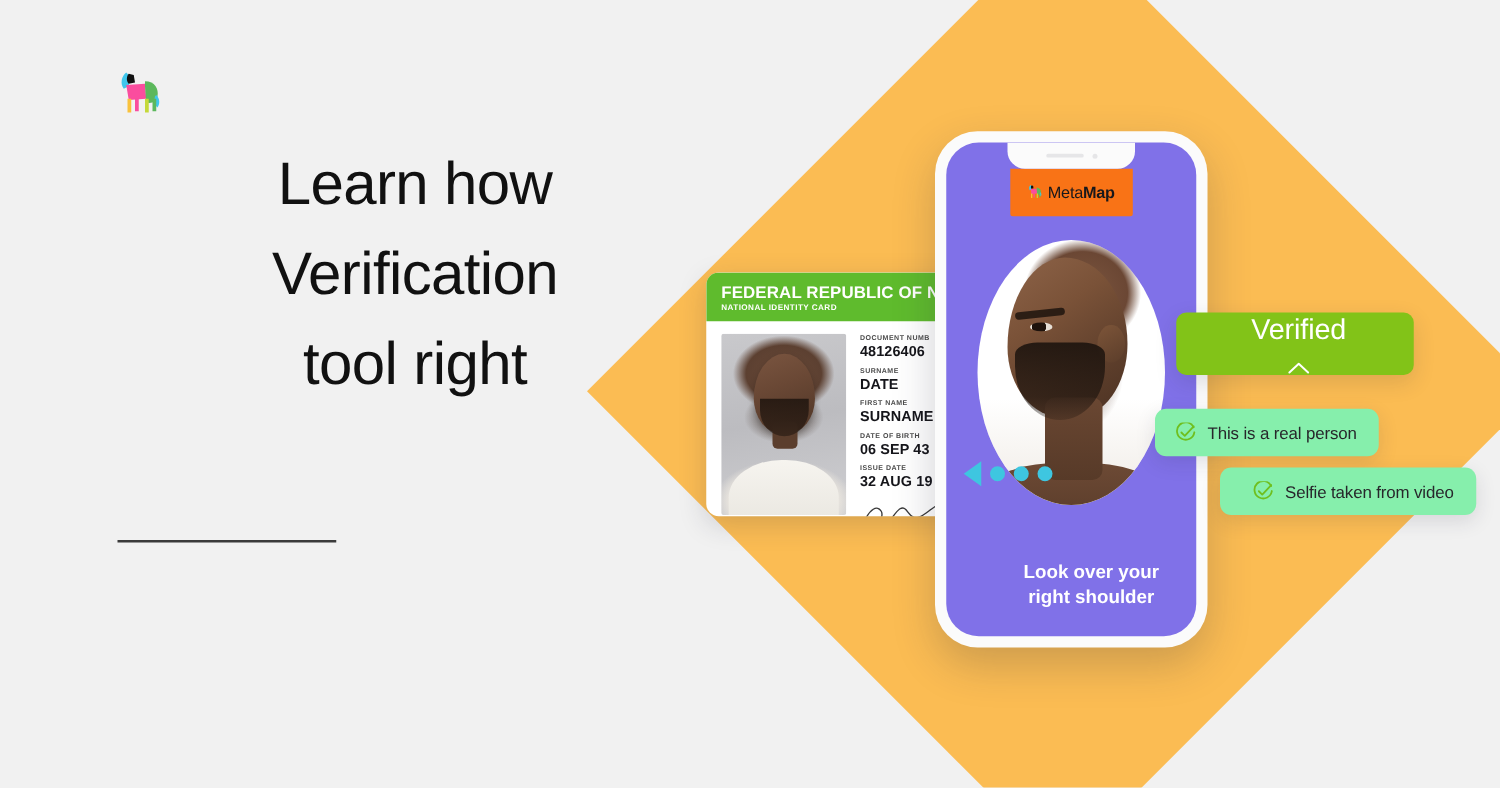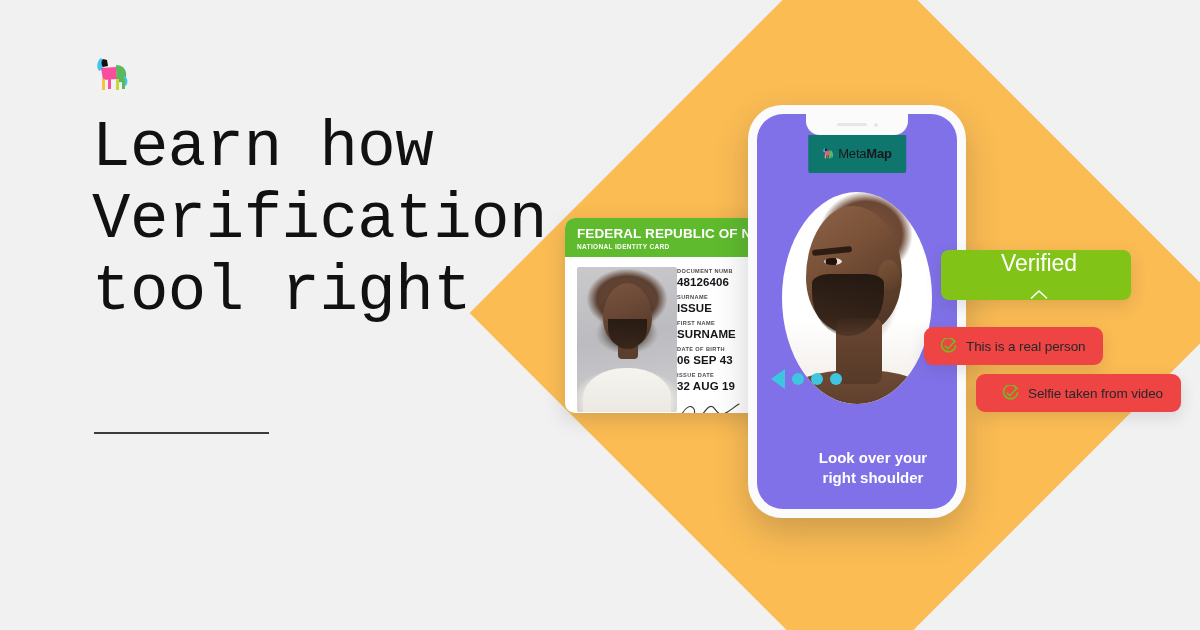--- a/index.html
+++ b/index.html
@@ -10,26 +10,27 @@
     overflow:hidden;
     position:relative;
   }
 
   
   #brand-logo {
     position:absolute; left:94px; top:55px; width:40px; height:40px;
   }
   #headline {
     position:absolute; left:92px; top:112px; width:480px;
-    font-family:Liberation Mono, monospace;
+    font-family:Liberation Sans, sans-serif;
     font-weight:400;
-    font-size:64px;
+    font-size:48px;
     line-height:72px;
     letter-spacing:-0.5px;
     color:#111111;
+    text-align:center;
   }
   #headline .hl-line { display:block; white-space:nowrap; }
   #headline-rule {
     position:absolute; left:94px; top:432px; width:175px; height:2px;
     background:#3b3b3b;
   }
 
   
   #composition {
     position:absolute; left:540px; top:0; width:660px; height:630px;
@@ -62,21 +63,21 @@
   }
   #id-card-country {
     color:#ffffff; font-size:13.5px; font-weight:700;
     letter-spacing:0.1px; white-space:nowrap; line-height:15px;
   }
   #id-card-subtitle {
     color:#ffffff; font-size:6.5px; font-weight:700;
     letter-spacing:0.35px; margin-top:2px; white-space:nowrap;
   }
   #id-card-body {
-    flex:1; display:flex; padding:10px 0 0 12px; gap:0;
+    flex:1; display:flex; padding:10px 0 0 12px; gap:11px;
   }
   #id-photo {
     width:100px; height:145px; border-radius:2px; flex:none;
     background:
       radial-gradient(ellipse 58% 30% at 50% 22%, #6b4b39 0%, #5c4031 52%, rgba(92,64,49,0) 70%),
       radial-gradient(ellipse 44% 20% at 50% 46%, #3a2a20 0%, rgba(58,42,32,0) 72%),
       radial-gradient(ellipse 74% 30% at 50% 92%, #f3f0ea 0%, #e9e5de 58%, rgba(233,229,222,0) 75%),
       linear-gradient(170deg,#c9c9cc 0%,#bcbcc0 48%,#cfcfd2 100%);
     position:relative; overflow:hidden;
   }
@@ -138,21 +139,21 @@
   }
   #phone-notch .nb-speaker {
     width:30px; height:3px; border-radius:2px; background:#e6e6e8;
   }
   #phone-notch .nb-camera {
     width:4px; height:4px; border-radius:50%; background:#e6e6e8;
   }
 
   #metamap-chip {
     position:absolute; left:50%; top:21px; transform:translateX(-50%);
-    background:#0f766e;
+    background:#f97316;
     padding:11px 14px 12px;
     display:flex; align-items:center; gap:3px;
     border-radius:0 0 2px 2px;
   }
   #metamap-chip-logo { width:13px; height:13px; flex:none; }
   #metamap-chip-text {
     font-size:13px; letter-spacing:-0.2px; color:#18181b; white-space:nowrap;
   }
   #metamap-chip-text b { font-weight:700; }
   #metamap-chip-text span { font-weight:400; }
@@ -241,21 +242,21 @@
     flex-direction:column;
   }
   #verified-label {
     color:#ffffff; font-size:23px; font-weight:400; letter-spacing:-0.1px;
   }
   #verified-chevron-icon { width:18px; height:11px; }
 
   
   .check-pill {
     position:absolute;
-    background:#ef4444;
+    background:#86efac;
     border-radius:9px;
     box-shadow:0 5px 16px rgba(40,40,60,0.13);
     display:flex; align-items:center; gap:9px;
     padding:0 18px 0 16px;
     height:38px;
   }
   #pill-real-person { left:384px; top:327px; }
   #pill-selfie-video { left:436px; top:374px;padding-left:26px; }
   .check-icon { width:17px; height:17px; flex:none; }
   .check-pill-label {
@@ -300,21 +301,21 @@
         <div class="photo-neck"></div>
         <div class="photo-beard"></div>
       </div>
       <div id="id-fields">
         <div class="id-field">
           <div class="id-field-label">DOCUMENT NUMB</div>
           <div class="id-field-value">48126406</div>
         </div>
         <div class="id-field">
           <div class="id-field-label">SURNAME</div>
-          <div class="id-field-value">ISSUE</div>
+          <div class="id-field-value">DATE</div>
         </div>
         <div class="id-field">
           <div class="id-field-label">FIRST NAME</div>
           <div class="id-field-value">SURNAME</div>
         </div>
         <div class="id-field">
           <div class="id-field-label">DATE OF BIRTH</div>
           <div class="id-field-value">06 SEP 43</div>
         </div>
         <div class="id-field">

